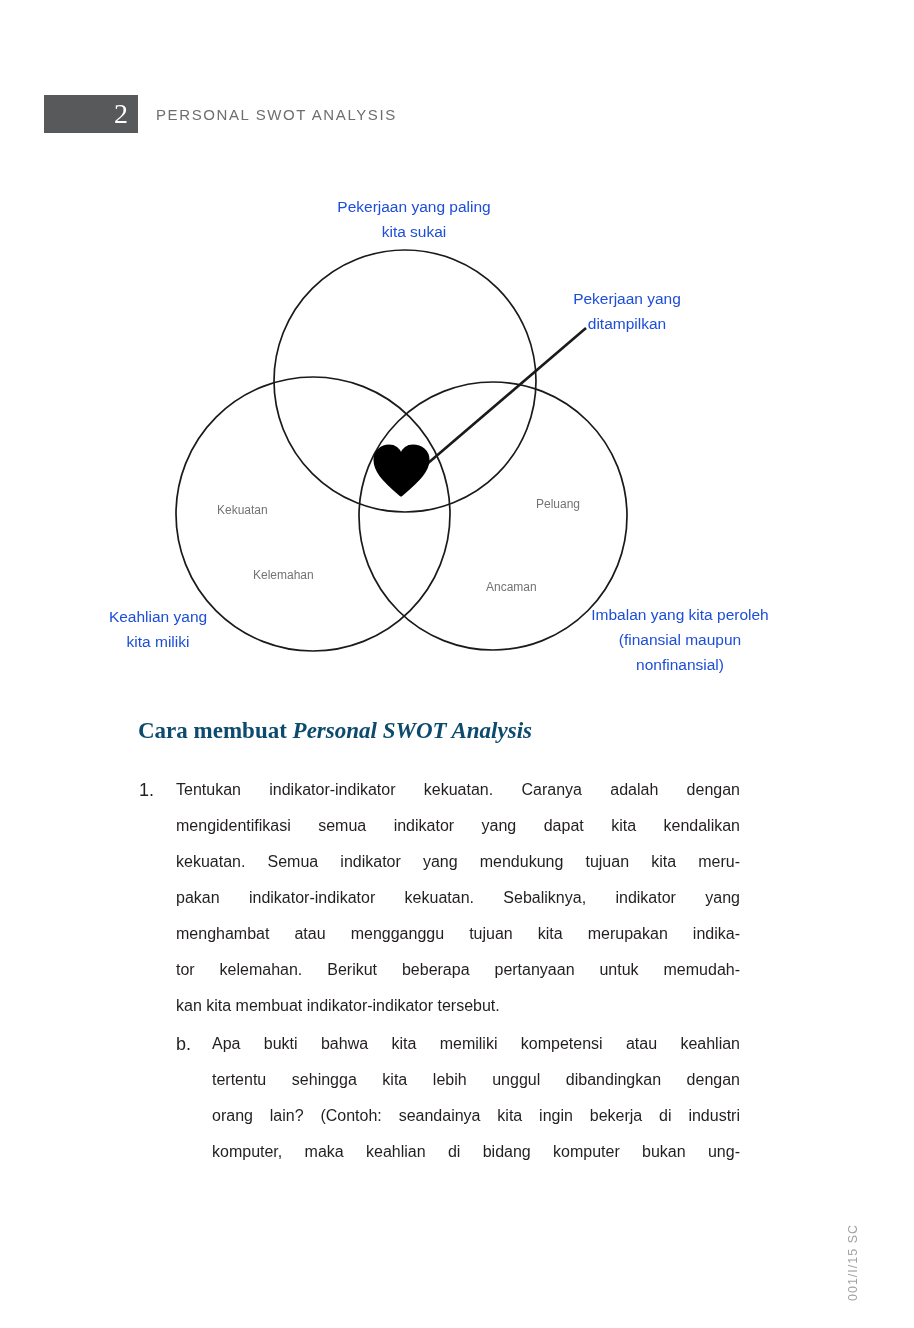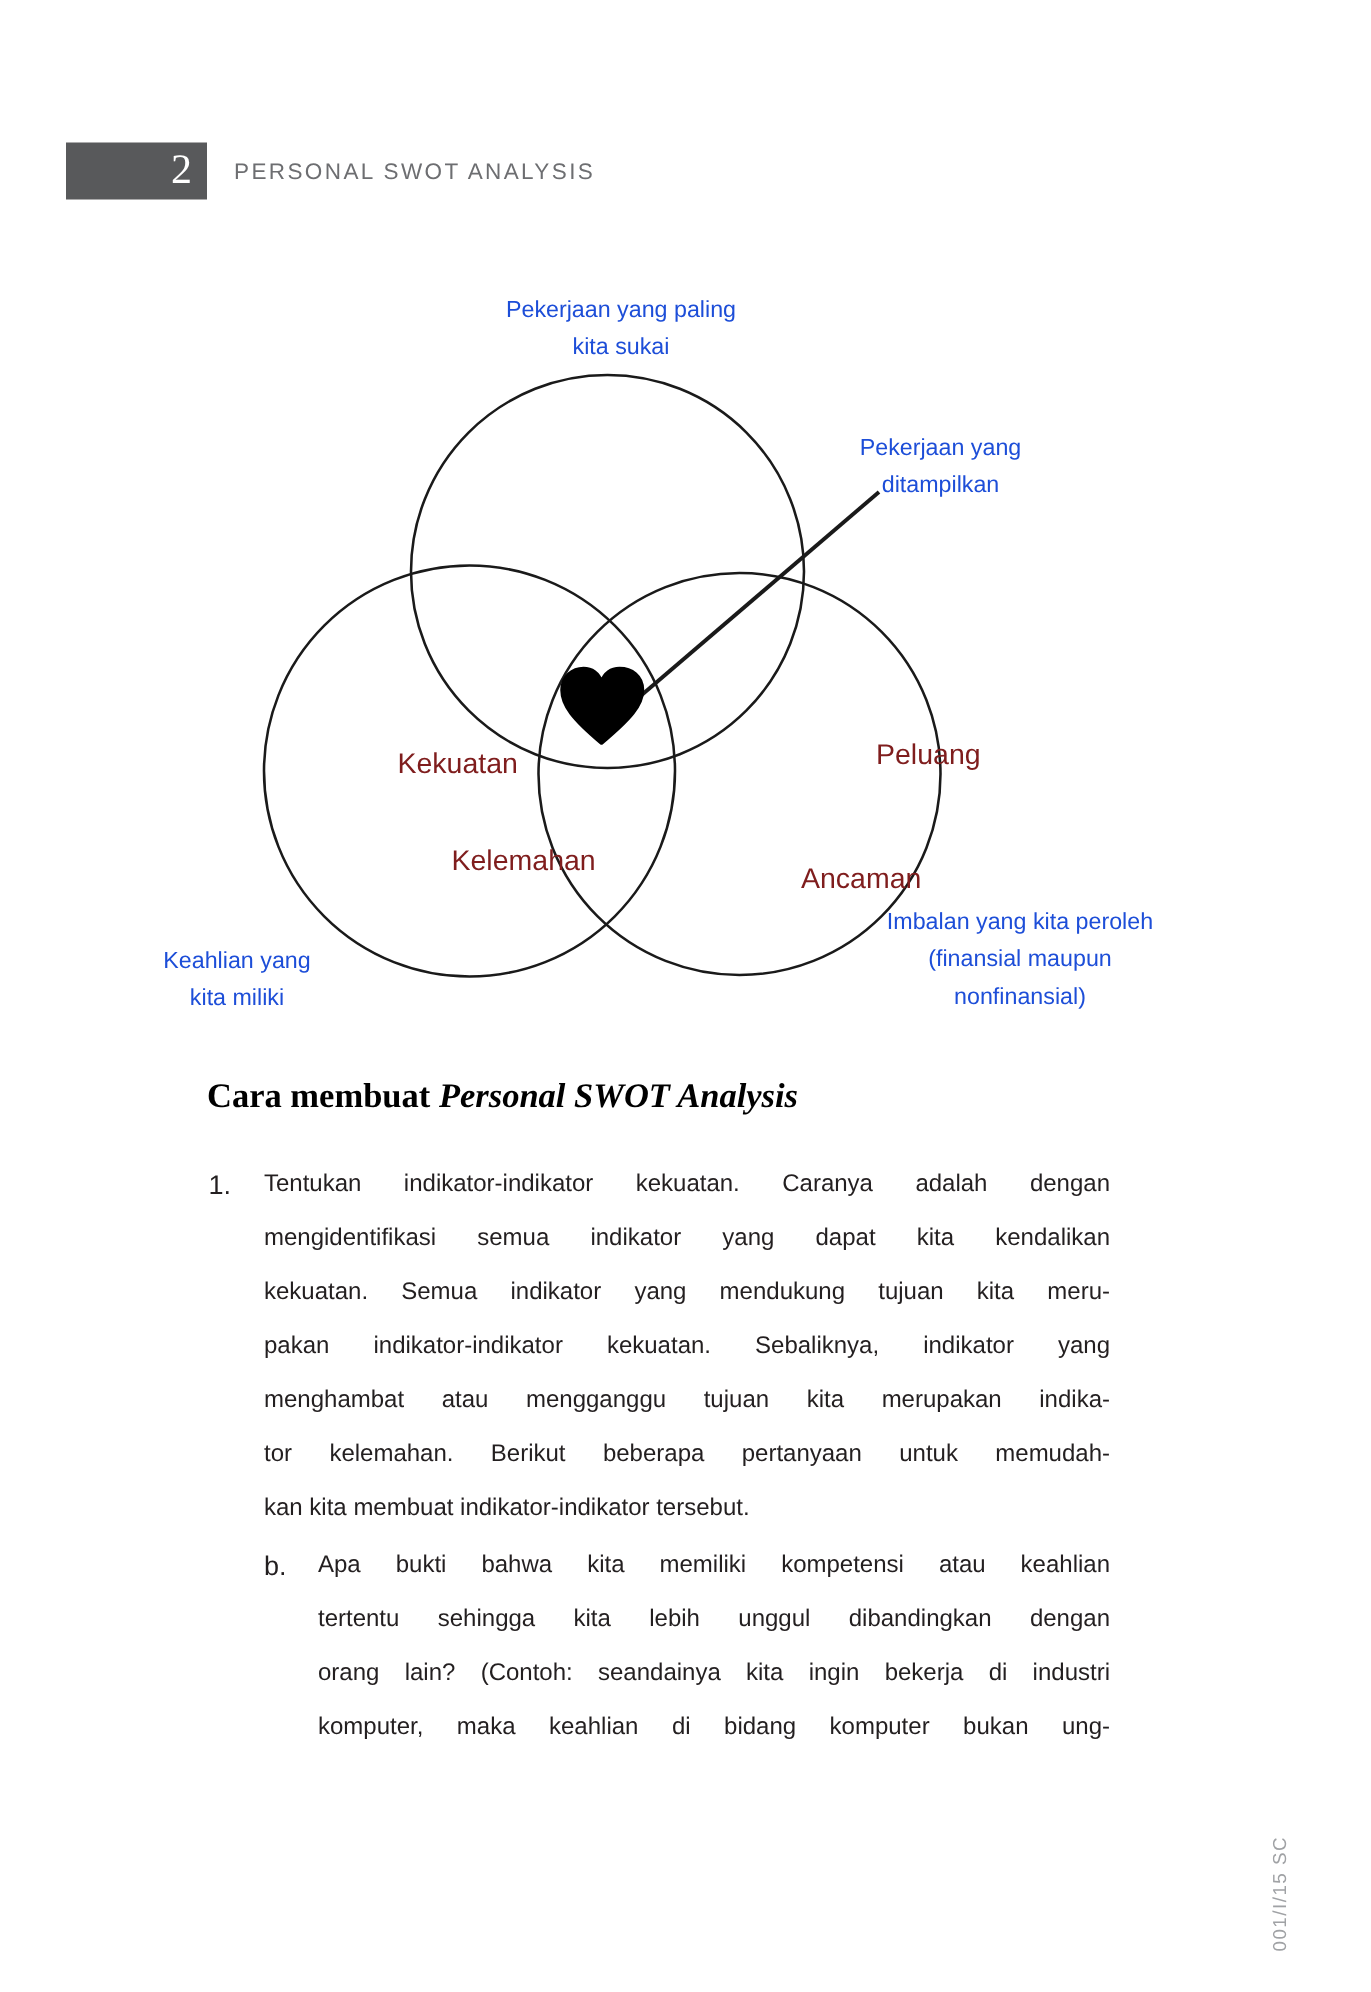--- a/index.html
+++ b/index.html
@@ -51,44 +51,43 @@
   .dlabel {
     position: absolute;
     font-size: 15.5px;
     line-height: 25px;
     text-align: center;
     color: #1d4ed8;
     font-stretch: condensed;
   }
   .dlabel-inner {
     position: absolute;
-    font-size: 19px;
+    font-size: 12px;
     line-height: 20px;
-    color: #7f1d1d;
+    color: #737373;
     white-space: nowrap;
     font-stretch: condensed;
-    margin-left: 48px;
   }
   .lbl-top      { left: 204px; top: 4px;   width: 220px; }
   .lbl-pointer  { left: 442px; top: 96px;  width: 170px; }
-  .lbl-left     { left: -42px; top: 414px; width: 200px; margin-top: 24px; }
+  .lbl-left     { left: -42px; top: 414px; width: 200px; }
   .lbl-right    { left: 460px; top: 412px; width: 240px; }
   .lbl-kekuatan  { left: 117px; top: 310px; }
   .lbl-kelemahan { left: 153px; top: 375px; }
   .lbl-peluang   { left: 436px; top: 304px; }
   .lbl-ancaman   { left: 386px; top: 387px; }
 
   
   .section-heading {
     position: absolute;
     left: 138px; top: 718px;
     font-family: "Liberation Serif", "DejaVu Serif", serif;
     font-weight: bold;
     font-size: 23px;
-    color: #000000;
+    color: #0c4a6e;
     white-space: nowrap;
   }
   .section-heading .it { font-style: italic; }
 
   
   .body-text { font-size: 19px; color: #231f20; }
   .marker {
     position: absolute;
     font-size: 18px;
     line-height: 36px;

